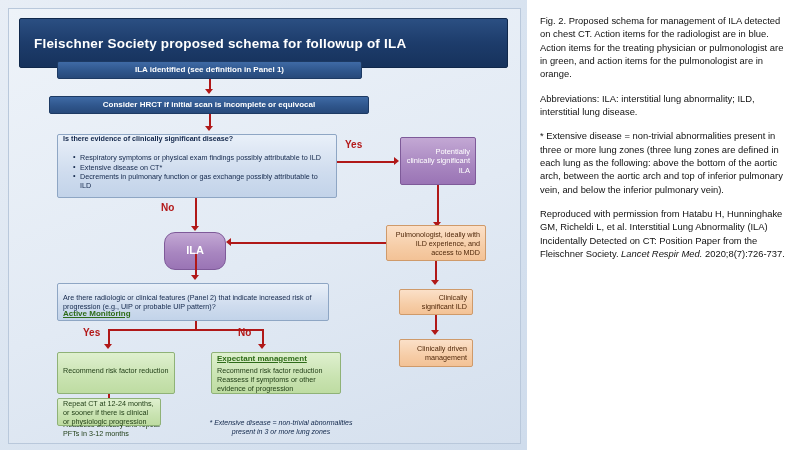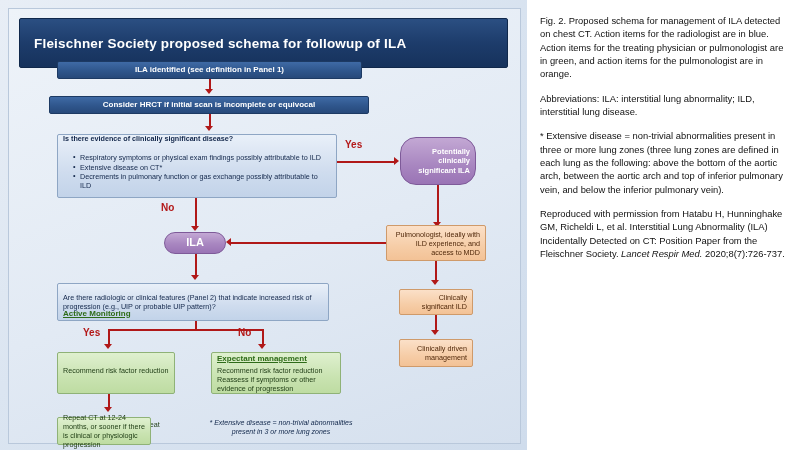--- a/index.html
+++ b/index.html
@@ -84,22 +84,21 @@
   }
   .blue-light {
     background: linear-gradient(180deg, #e9f0f9 0%, #cfdcee 60%, #c2d3e9 100%);
     border-color: #8ea6c4;
     color: #12264a;
   }
   .purple {
     background: linear-gradient(180deg, #c3a8d4 0%, #a886c0 60%, #9a74b5 100%);
     border-color: #7e5a99;
     color: #ffffff;
-    font-weight: bold;
-    border-radius: 16px;
+    font-weight: normal;
   }
   .purple-pill {
     background: linear-gradient(180deg, #c3a8d4 0%, #a886c0 55%, #9a74b5 100%);
     border-color: #7e5a99;
     color: #ffffff;
     font-weight: bold;
     border-radius: 11px;
     font-size: 11px;
   }
   .green {
@@ -230,21 +229,21 @@
       <div class="ar right" style="left:385px; top:148px;"></div>
 
       <div class="box purple center" style="left:391px; top:128px; width:76px; height:48px; font-size:7.5px;">Potentially clinically significant ILA</div>
       <div class="ln v" style="left:428px; top:176px; height:38px;"></div>
       <div class="ar down" style="left:424px; top:213px;"></div>
 
       <div class="lbl" style="left:152px; top:193px;">No</div>
       <div class="ln v" style="left:186px; top:189px; height:29px;"></div>
       <div class="ar down" style="left:182px; top:217px;"></div>
 
-      <div class="box purple-pill center" style="left:155px; top:223px; width:62px; height:22px;">ILA</div>
+      <div class="box purple-pill center" style="left:155px; top:223px; width:62px; height:38px;">ILA</div>
 
       <div class="ln h" style="left:222px; top:233px; width:155px;"></div>
       <div class="ar left" style="left:217px; top:229px;"></div>
 
       <div class="box orange center" style="left:377px; top:216px; width:100px; height:36px;">Pulmonologist, ideally with ILD experience, and access to MDD</div>
       <div class="ln v" style="left:426px; top:252px; height:20px;"></div>
       <div class="ar down" style="left:422px; top:271px;"></div>
 
       <div class="box orange center" style="left:390px; top:280px; width:74px; height:26px;">Clinically significant ILD</div>
       <div class="ln v" style="left:426px; top:306px; height:16px;"></div>
@@ -274,21 +273,21 @@
 
       <div class="box green" style="left:202px; top:343px; width:130px; height:42px;">
         <span class="green-head">Expectant management</span>
         <span>Recommend risk factor reduction</span>
         <span>Reassess if symptoms or other evidence of progression</span>
       </div>
 
       <div class="ln v" style="left:99px; top:385px; height:14px;"></div>
       <div class="ar down" style="left:95px; top:398px;"></div>
 
-      <div class="box green" style="left:48px; top:408px; width:94px; height:28px;">Repeat CT at 12-24 months, or sooner if there is clinical or physiologic progression</div>
+      <div class="box green" style="left:48px; top:389px; width:104px; height:28px;">Repeat CT at 12-24 months, or sooner if there is clinical or physiologic progression</div>
 
       <div class="footnote" style="left:196px; top:409px; width:152px;">* Extensive disease = non-trivial abnormalities present in 3 or more lung zones</div>
 
     </div>
   </div>
 
   <div id="caption">
     <p><span class="fig-lbl">Fig. 2.</span> <span>Proposed schema for management of ILA detected on chest CT. Action items for the radiologist are in blue. Action items for the treating physician or pulmonologist are in green, and action items for the pulmonologist are in orange.</span></p>
     <p>Abbreviations: ILA: interstitial lung abnormality; ILD, interstitial lung disease.</p>
     <p>* Extensive disease = non-trivial abnormalities present in three or more lung zones (three lung zones are defined in each lung as the following: above the bottom of the aortic arch, between the aortic arch and top of inferior pulmonary vein, and below the inferior pulmonary vein).</p>

